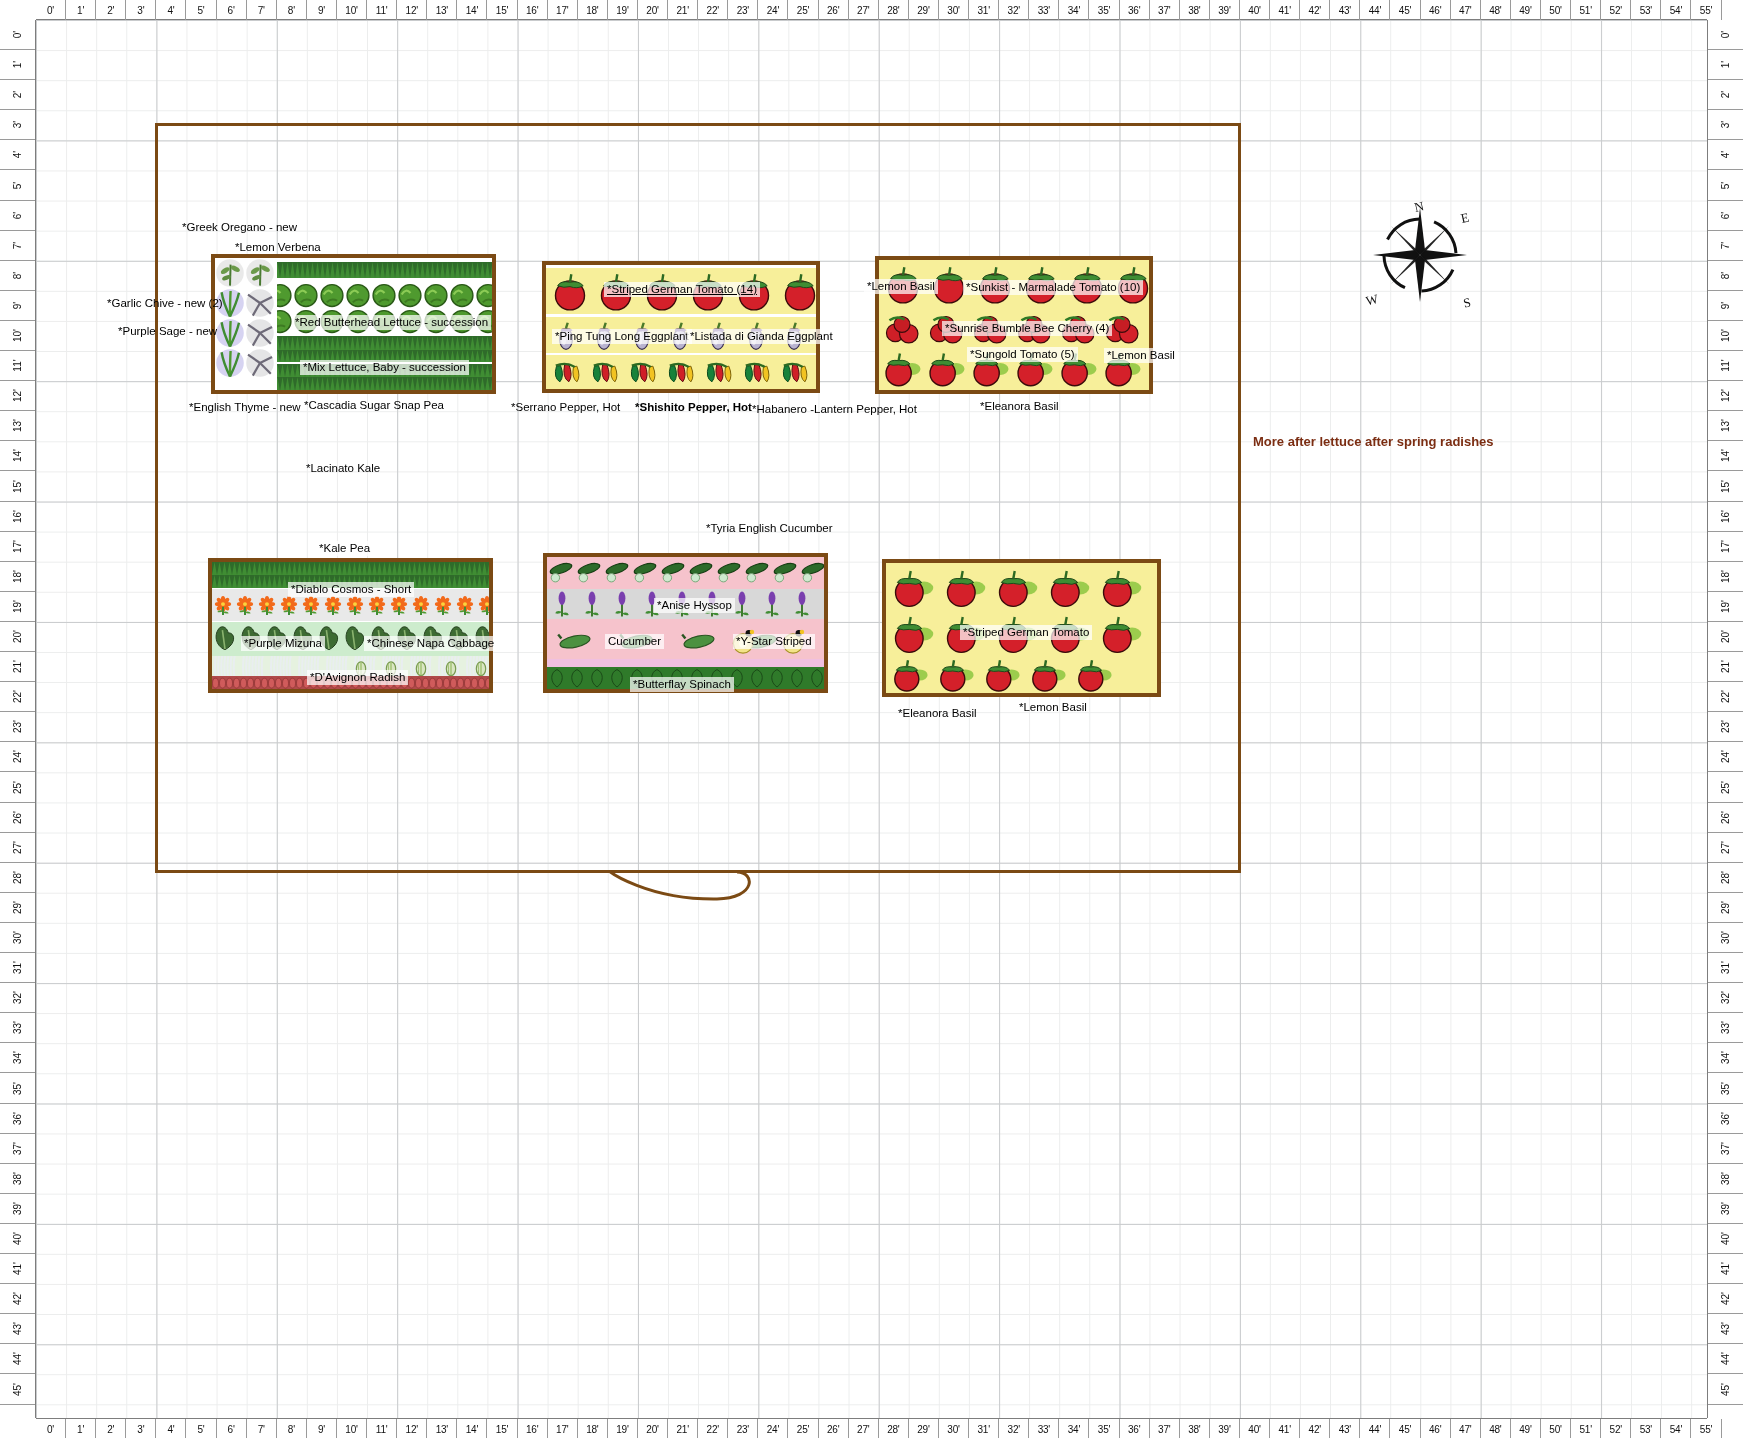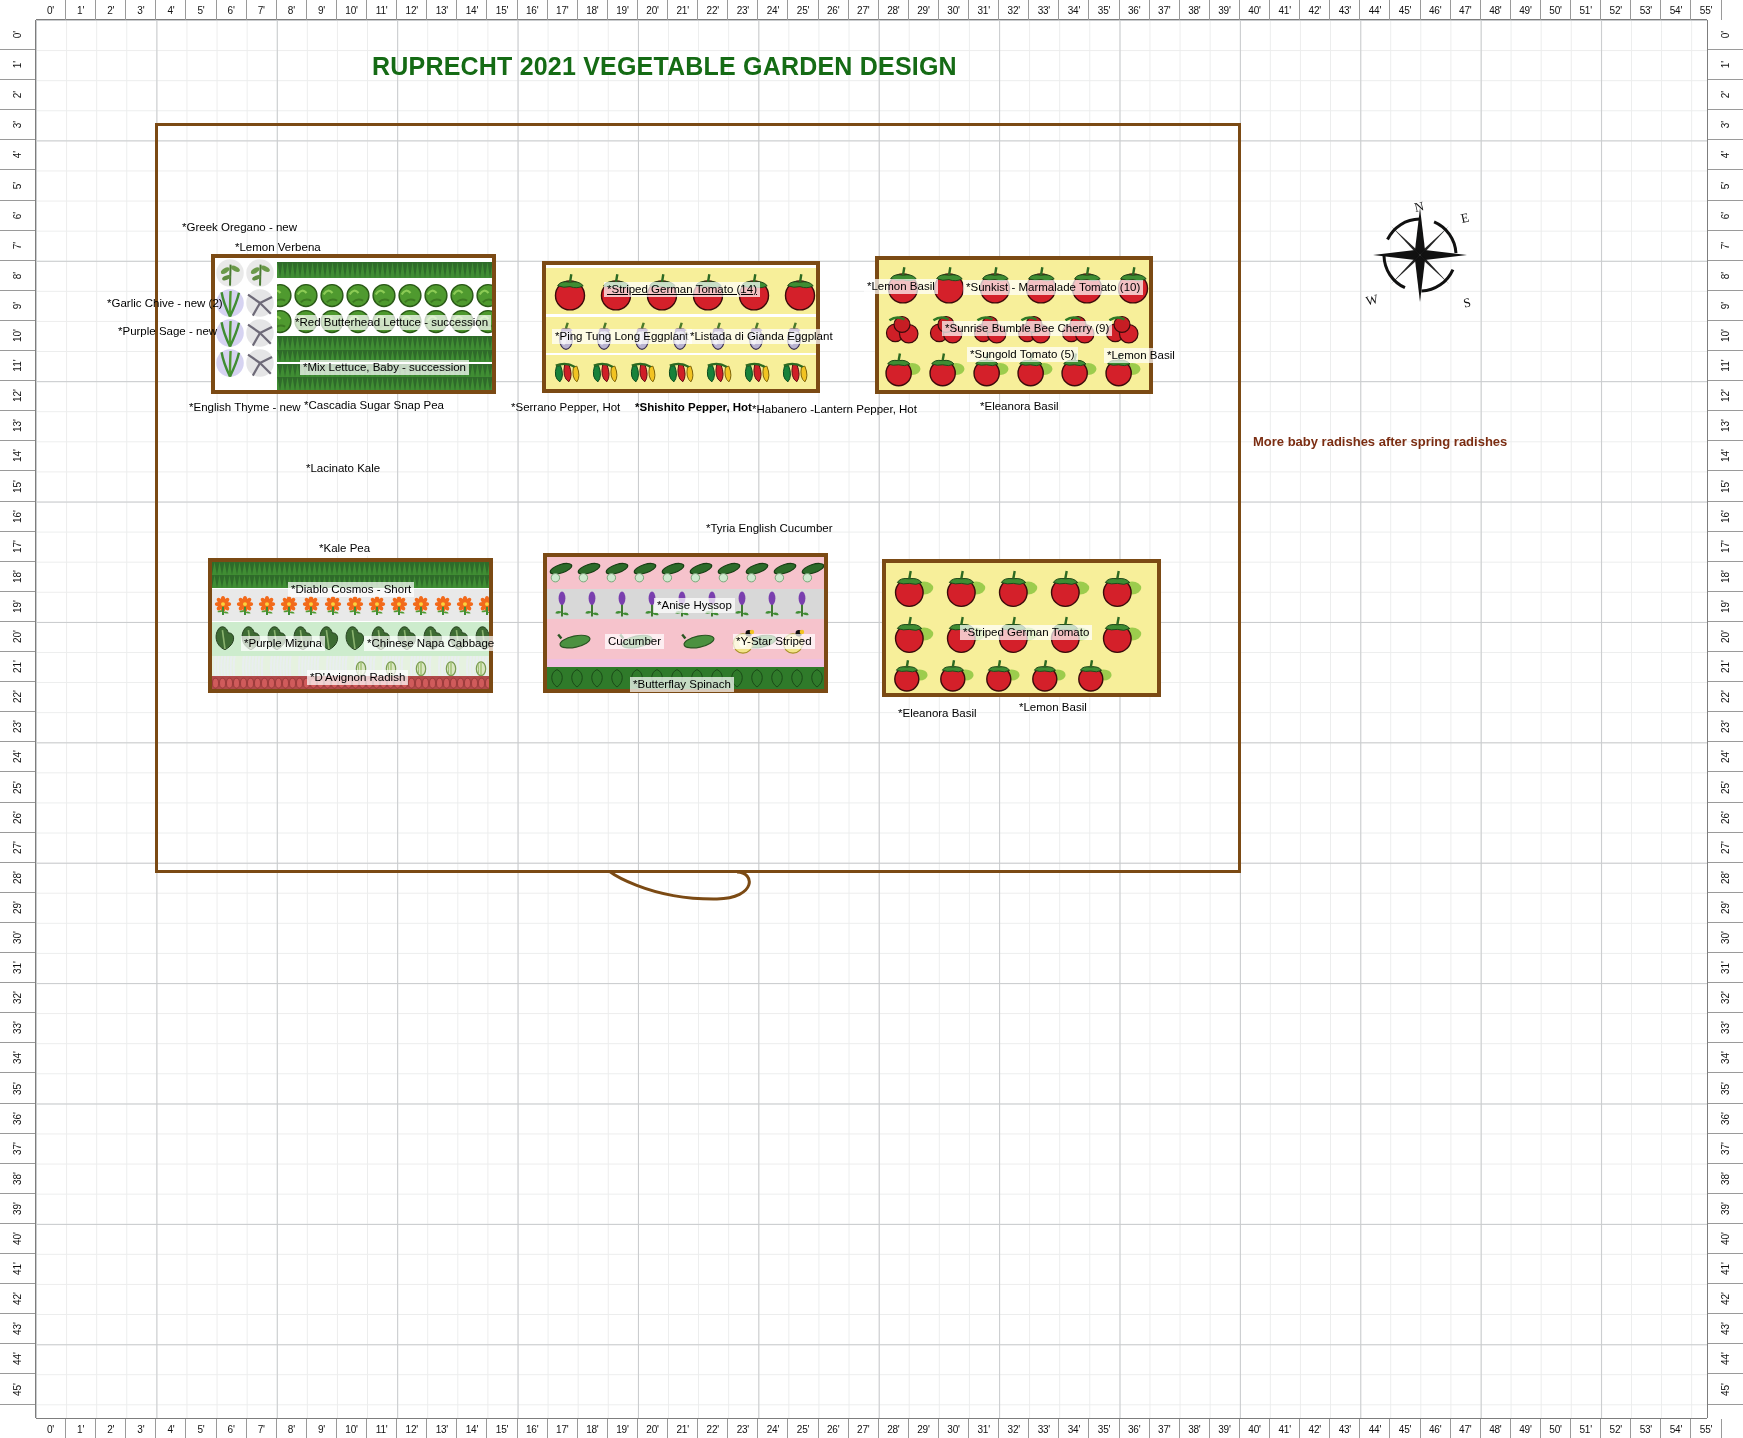--- a/index.html
+++ b/index.html
@@ -514,21 +514,20 @@
         <span>43'</span>
       </div>
       <div class="tick-v" style="top: 1324.4px; height: 30.1px;">
         <span>44'</span>
       </div>
       <div class="tick-v" style="top: 1354.5px; height: 30.1px;">
         <span>45'</span>
       </div>
     </div>
 
-  <div class="title">RUPRECHT 2021 VEGETABLE GARDEN DESIGN</div>
 
   <div class="boundary"></div>
   <div class="gate">
     <svg width="150" height="32" viewBox="0 0 150 32">
       <path d="M2,1 C2,1 40,30 110,29 C150,28 148,2 130,2" fill="none" stroke="#7b4a14" stroke-width="3"></path>
       <path d="M2,1 L146,1" fill="none" stroke="#ffffff" stroke-width="0"></path>
     </svg>
   </div>
 
   <div class="bed" id="bed1" style="left:211px; top:254px; width:285px; height:140px;">
@@ -1311,21 +1310,21 @@
               <circle cx="17.64" cy="25.2" r="12.6" fill="#d4202a" stroke="#3a0b0b" stroke-width="1.4"></circle>
               <path d="M17.64,12.6 q-8.4,-1.26 -10.92,3.36 q5.46,2.1 10.92,0.84 q6.3,2.1 11.34,-0.84 q-3.78,-4.62 -11.34,-3.36 z" fill="#3f8d33" stroke="#1f4a1a" stroke-width="1"></path>
               <path d="M17.64,12.6 l1.26,-7.140000000000001" stroke="#2c6a22" stroke-width="2.4" fill="none"></path>
             </svg>
           </div>
         </div>
       </div>
   </div>
   <div class="chip" style="left:864px; top:279px;">*Lemon Basil</div>
   <div class="chip" style="left:963px; top:280px;">*Sunkist - Marmalade Tomato (10)</div>
-  <div class="chip" style="left:942px; top:321px;">*Sunrise Bumble Bee Cherry (9)</div>
+  <div class="chip" style="left:942px; top:321px;">*Sunrise Bumble Bee Cherry (4)</div>
   <div class="chip" style="left:967px; top:347px;">*Sungold Tomato (5)</div>
   <div class="chip" style="left:1104px; top:348px;">*Lemon Basil</div>
   <div class="outside" style="left:980px; top:400px;">*Eleanora Basil</div>
 
   <div class="bed" id="bed4" style="left:208px; top:558px; width:285px; height:135px;">
     <div class="bed-inner" id="bed4-inner">
         <div class="row" style="top: 0px; height: 13px;">
           <div class="row-icons" style="gap: 0px;">
             <svg class="ic" width="290" height="13" viewBox="0 0 290 13">
               <rect width="290" height="13" fill="#2f6b2a"></rect>
@@ -2174,21 +2173,21 @@
               <path d="M16.8,12 l1.2,-6.800000000000001" stroke="#2c6a22" stroke-width="2.4" fill="none"></path>
             </svg>
           </div>
         </div>
       </div>
   </div>
   <div class="chip" style="left:960px; top:625px;">*Striped German Tomato</div>
   <div class="outside" style="left:898px; top:707px;">*Eleanora Basil</div>
   <div class="outside" style="left:1019px; top:701px;">*Lemon Basil</div>
 
-  <div class="note">More baby radishes after spring radishes</div>
+  <div class="note">More after lettuce after spring radishes</div>
 
   <div class="compass">
     <svg width="110" height="110" viewBox="0 0 110 110">
       <circle cx="55" cy="55" r="36" fill="none" stroke="#111" stroke-width="3" stroke-dasharray="40 17" transform="rotate(-67 55 55)"></circle>
       <g fill="#111">
         <polygon points="55,8 60,50 55,55 50,50"></polygon>
         <polygon points="102,55 60,60 55,55 60,50"></polygon>
         <polygon points="55,102 50,60 55,55 60,60"></polygon>
         <polygon points="8,55 50,50 55,55 50,60"></polygon>
       </g>

